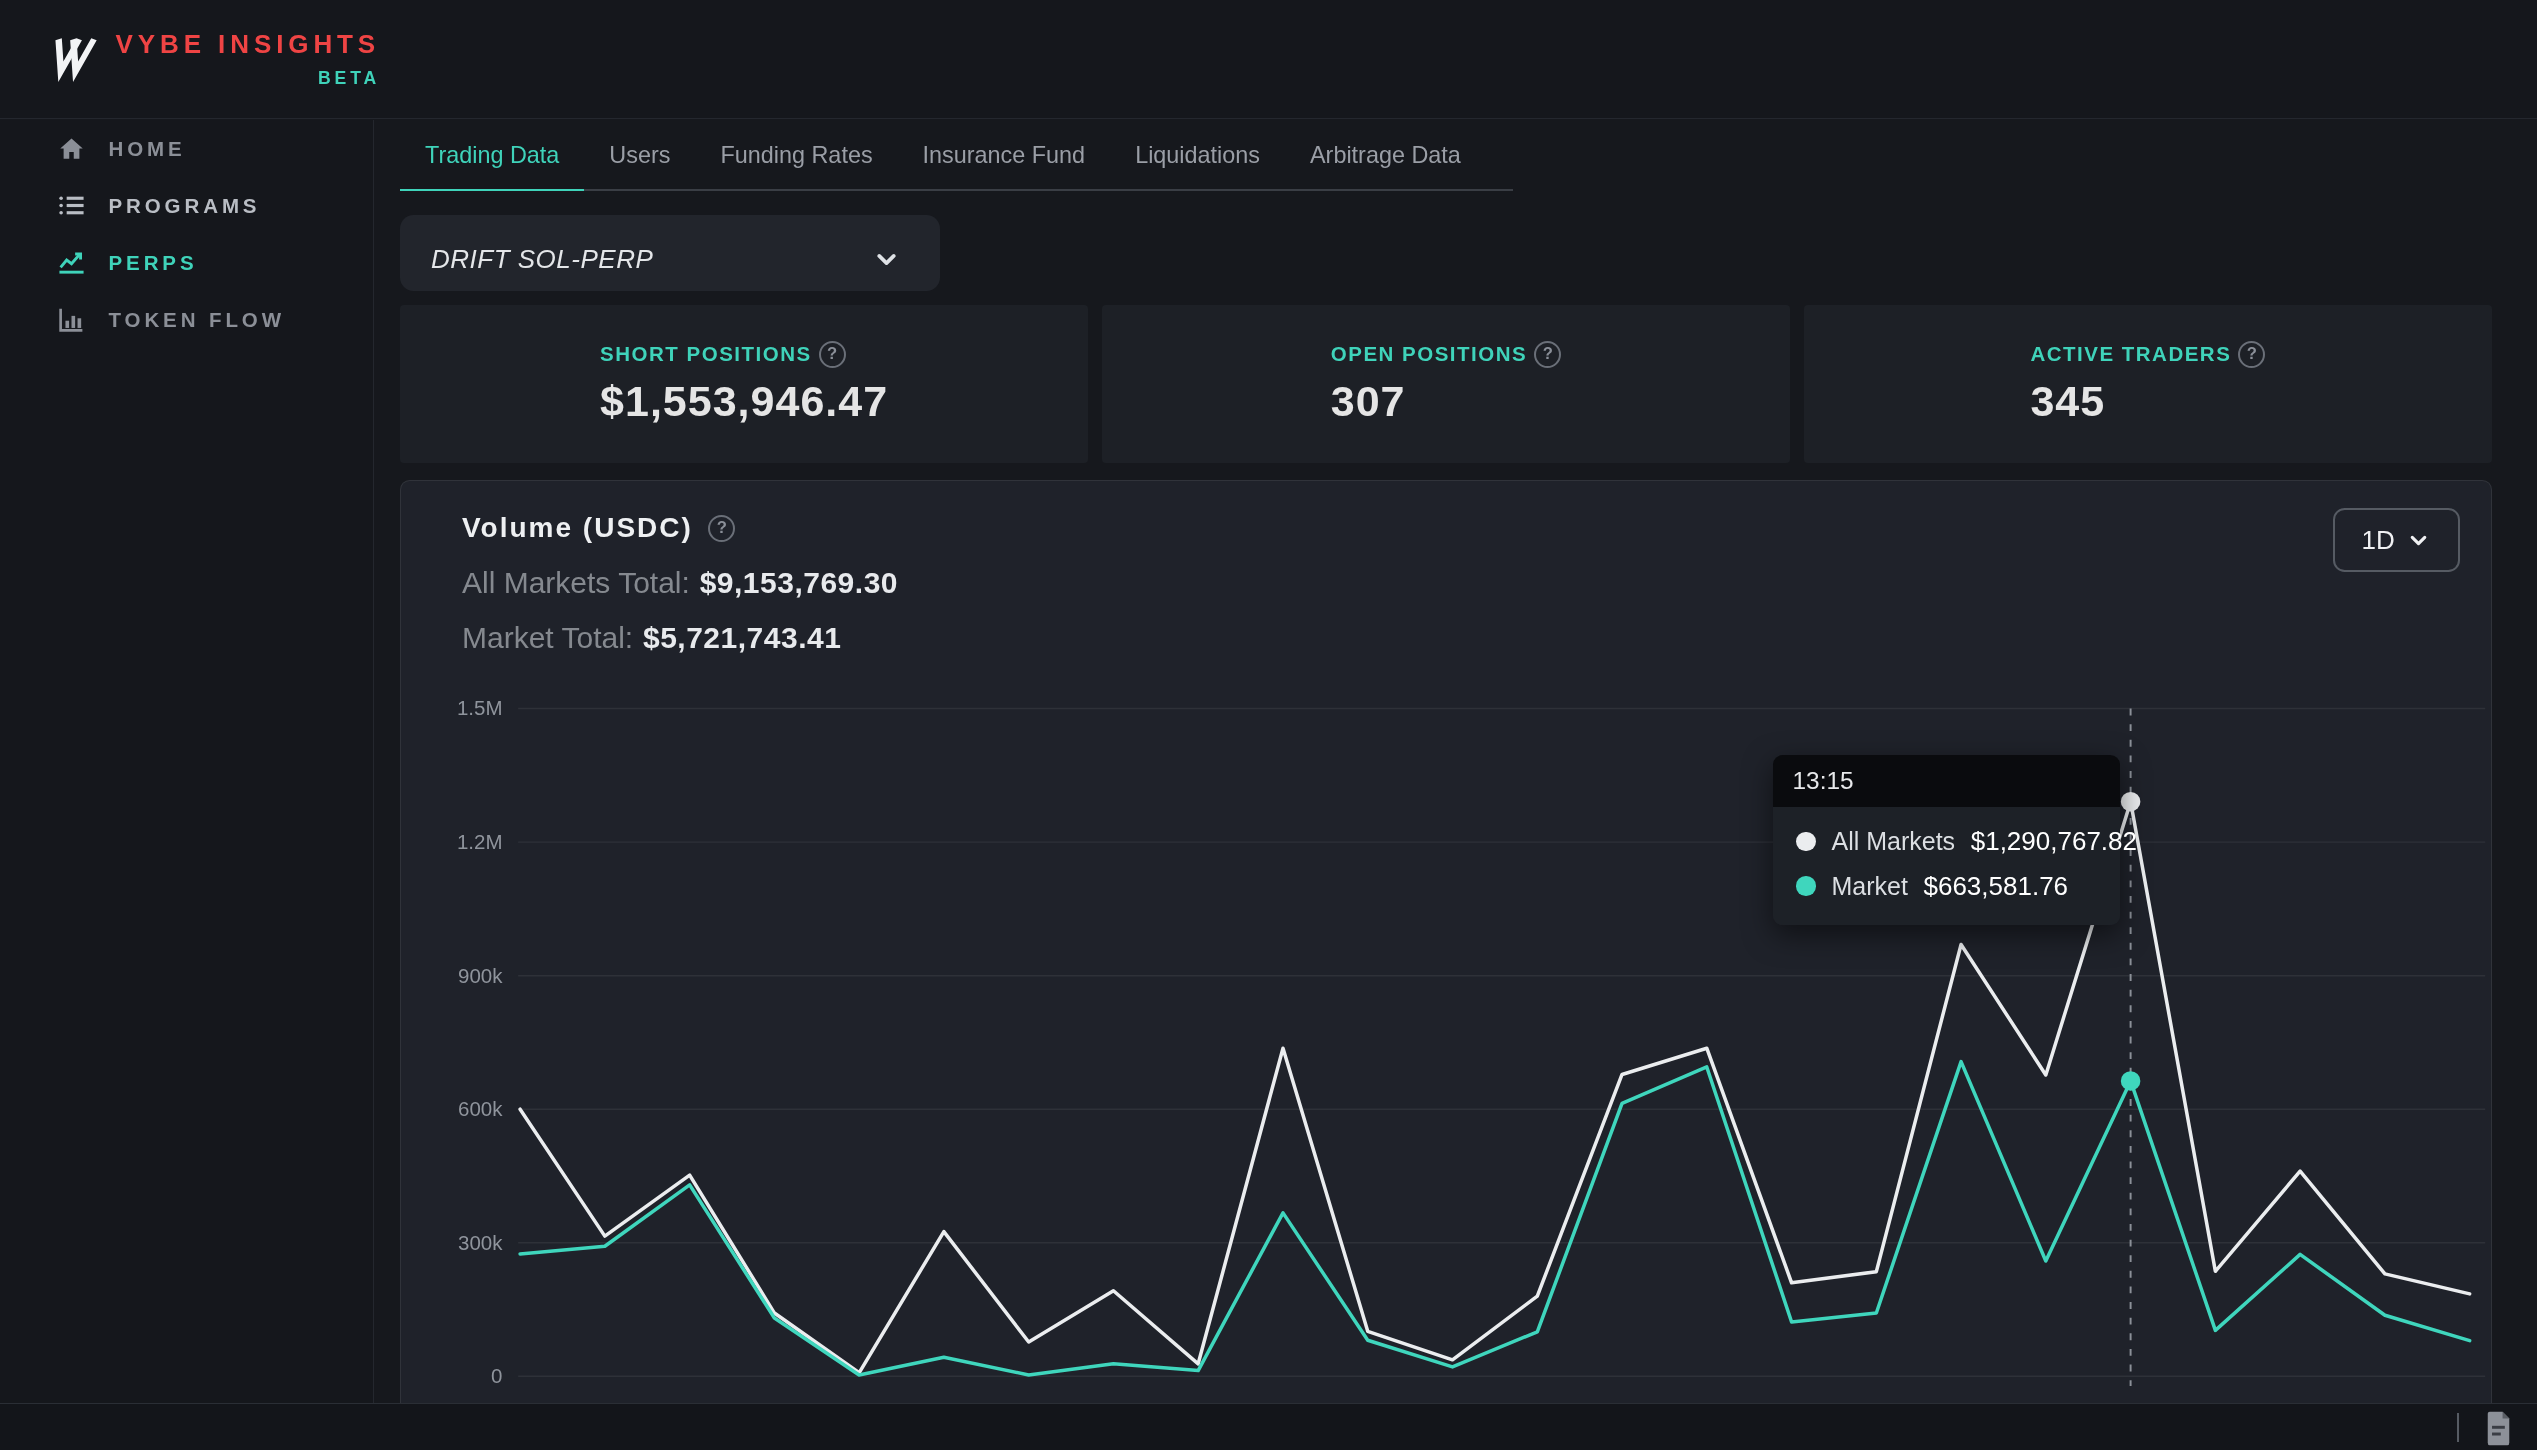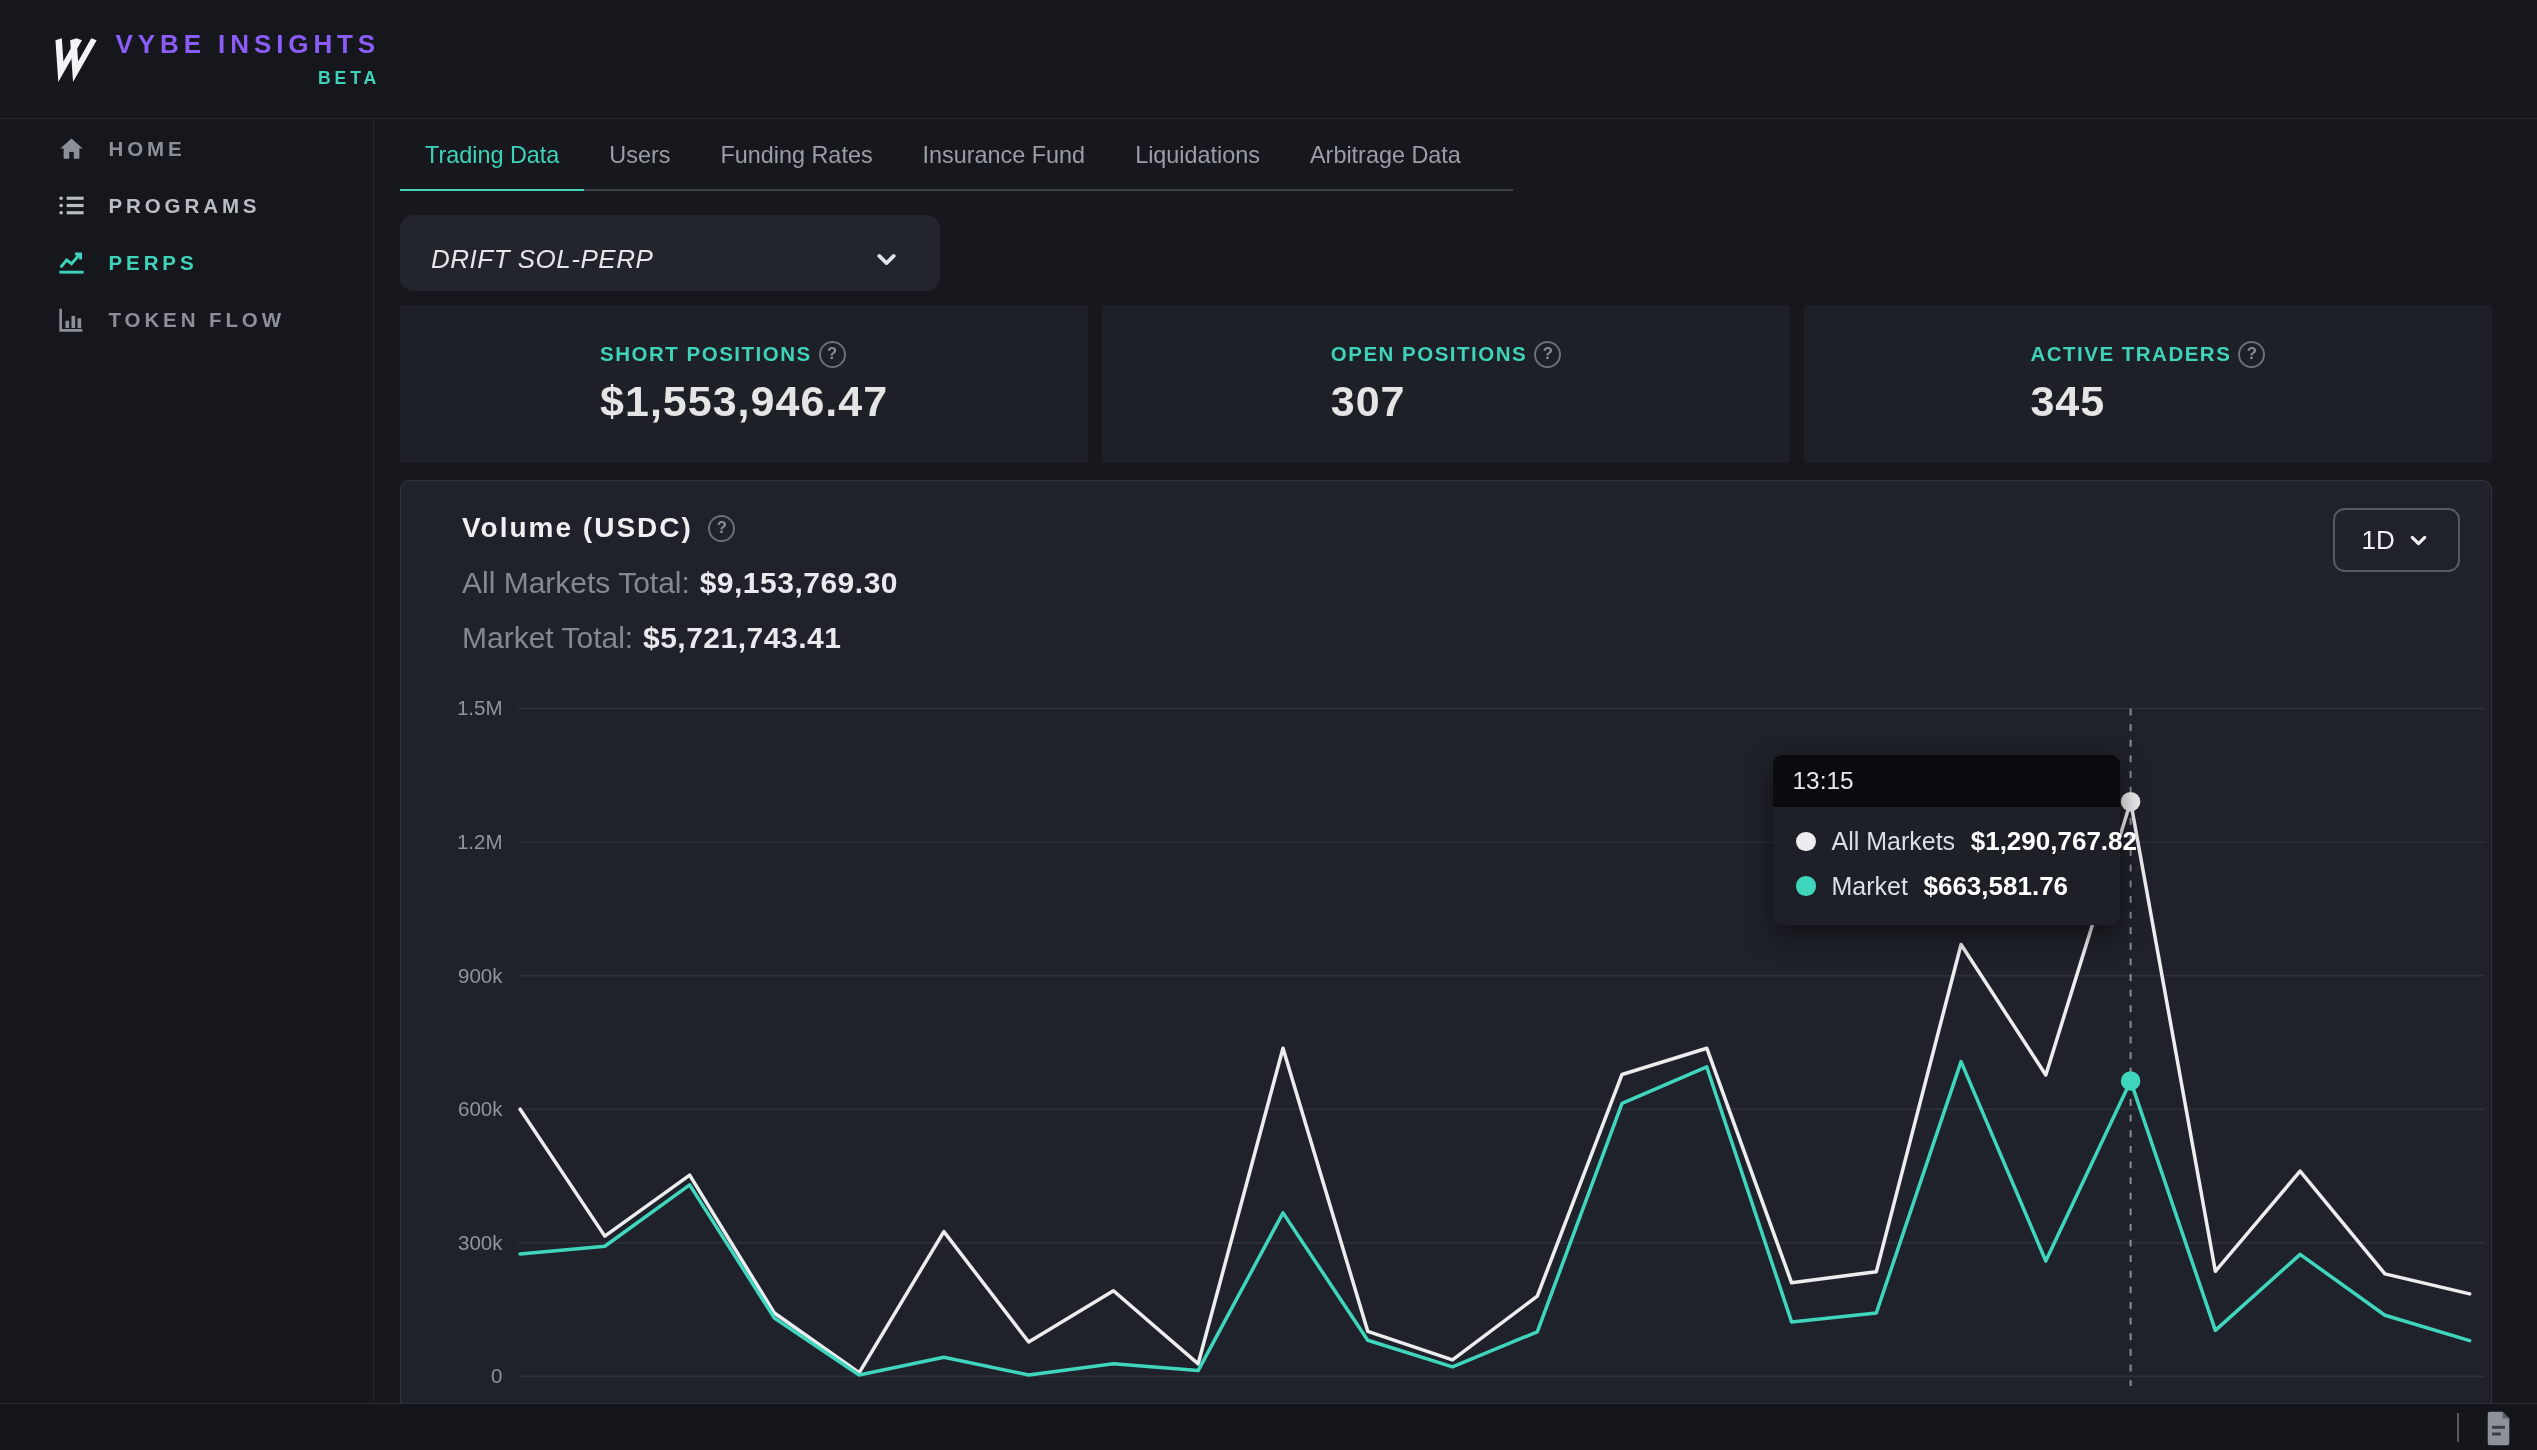--- a/index.html
+++ b/index.html
@@ -13,21 +13,21 @@
   #stage { position:absolute; inset:0; width:2538px; height:1450px; }
 
   
   #header {
     position:absolute; left:0; top:0; width:2538px; height:119px;
     background:#15171c; border-bottom:1px solid #24272e;
   }
   .logo-wrap { position:absolute; left:45px; top:29px; display:flex; align-items:flex-start; gap:17.6px; }
   .logo-mark { width:53px; height:53px; }
   .logo-col { display:flex; flex-direction:column; align-items:flex-end; }
-  .logo-title { font-size:26px; font-weight:bold; letter-spacing:4.9px; color:#8b5cf6; white-space:nowrap; }
+  .logo-title { font-size:26px; font-weight:bold; letter-spacing:4.9px; color:#ef4444; white-space:nowrap; }
   .logo-badge { font-size:17.6px; font-weight:bold; letter-spacing:3.9px; color:#3fd3ba; margin-top:7.8px; }
 
   
   #sidebar {
     position:absolute; left:0; top:120px; width:374px; bottom:0;
     background:#15171c; border-right:1px solid #24272e;
   }
   .side-item {
     display:flex; align-items:center; gap:21.5px;
     padding-left:56px; height:57px; cursor:pointer;
@@ -100,21 +100,21 @@
   }
   .tt-header {
     background:#0a0b0e; border-radius:9.8px 9.8px 0 0;
     padding:11.7px 19.5px; font-size:24.4px; color:#e8e9eb;
   }
   .tt-body { background:#1d2127; border-radius:0 0 9.8px 9.8px; padding:19.5px 23.4px 23.4px 23.4px; }
   .tt-row { display:flex; align-items:center; gap:15.6px; margin-top:13.7px; }
   .tt-row:first-child { margin-top:0; }
   .tt-dot { width:19.5px; height:19.5px; border-radius:50%; flex:0 0 auto; }
   .tt-series { font-size:25px; color:#dcdfe3; white-space:nowrap; }
-  .tt-value { font-size:26px; font-weight:bold; color:#ffffff; white-space:nowrap; }
+  .tt-value { font-size:26px; font-weight:normal; color:#ffffff; white-space:nowrap; }
 
   
   #bottombar {
     position:absolute; left:0; bottom:0; width:2538px; height:47px;
     background:#13151a; border-top:1px solid #2a2e35; z-index:6;
   }
   .bb-divider { position:absolute; left:2457px; top:8.8px; width:2px; height:29px; background:#565b63; }
   .bb-doc { position:absolute; left:2483px; top:6.8px; cursor:pointer; }
 </style>
 </head>

